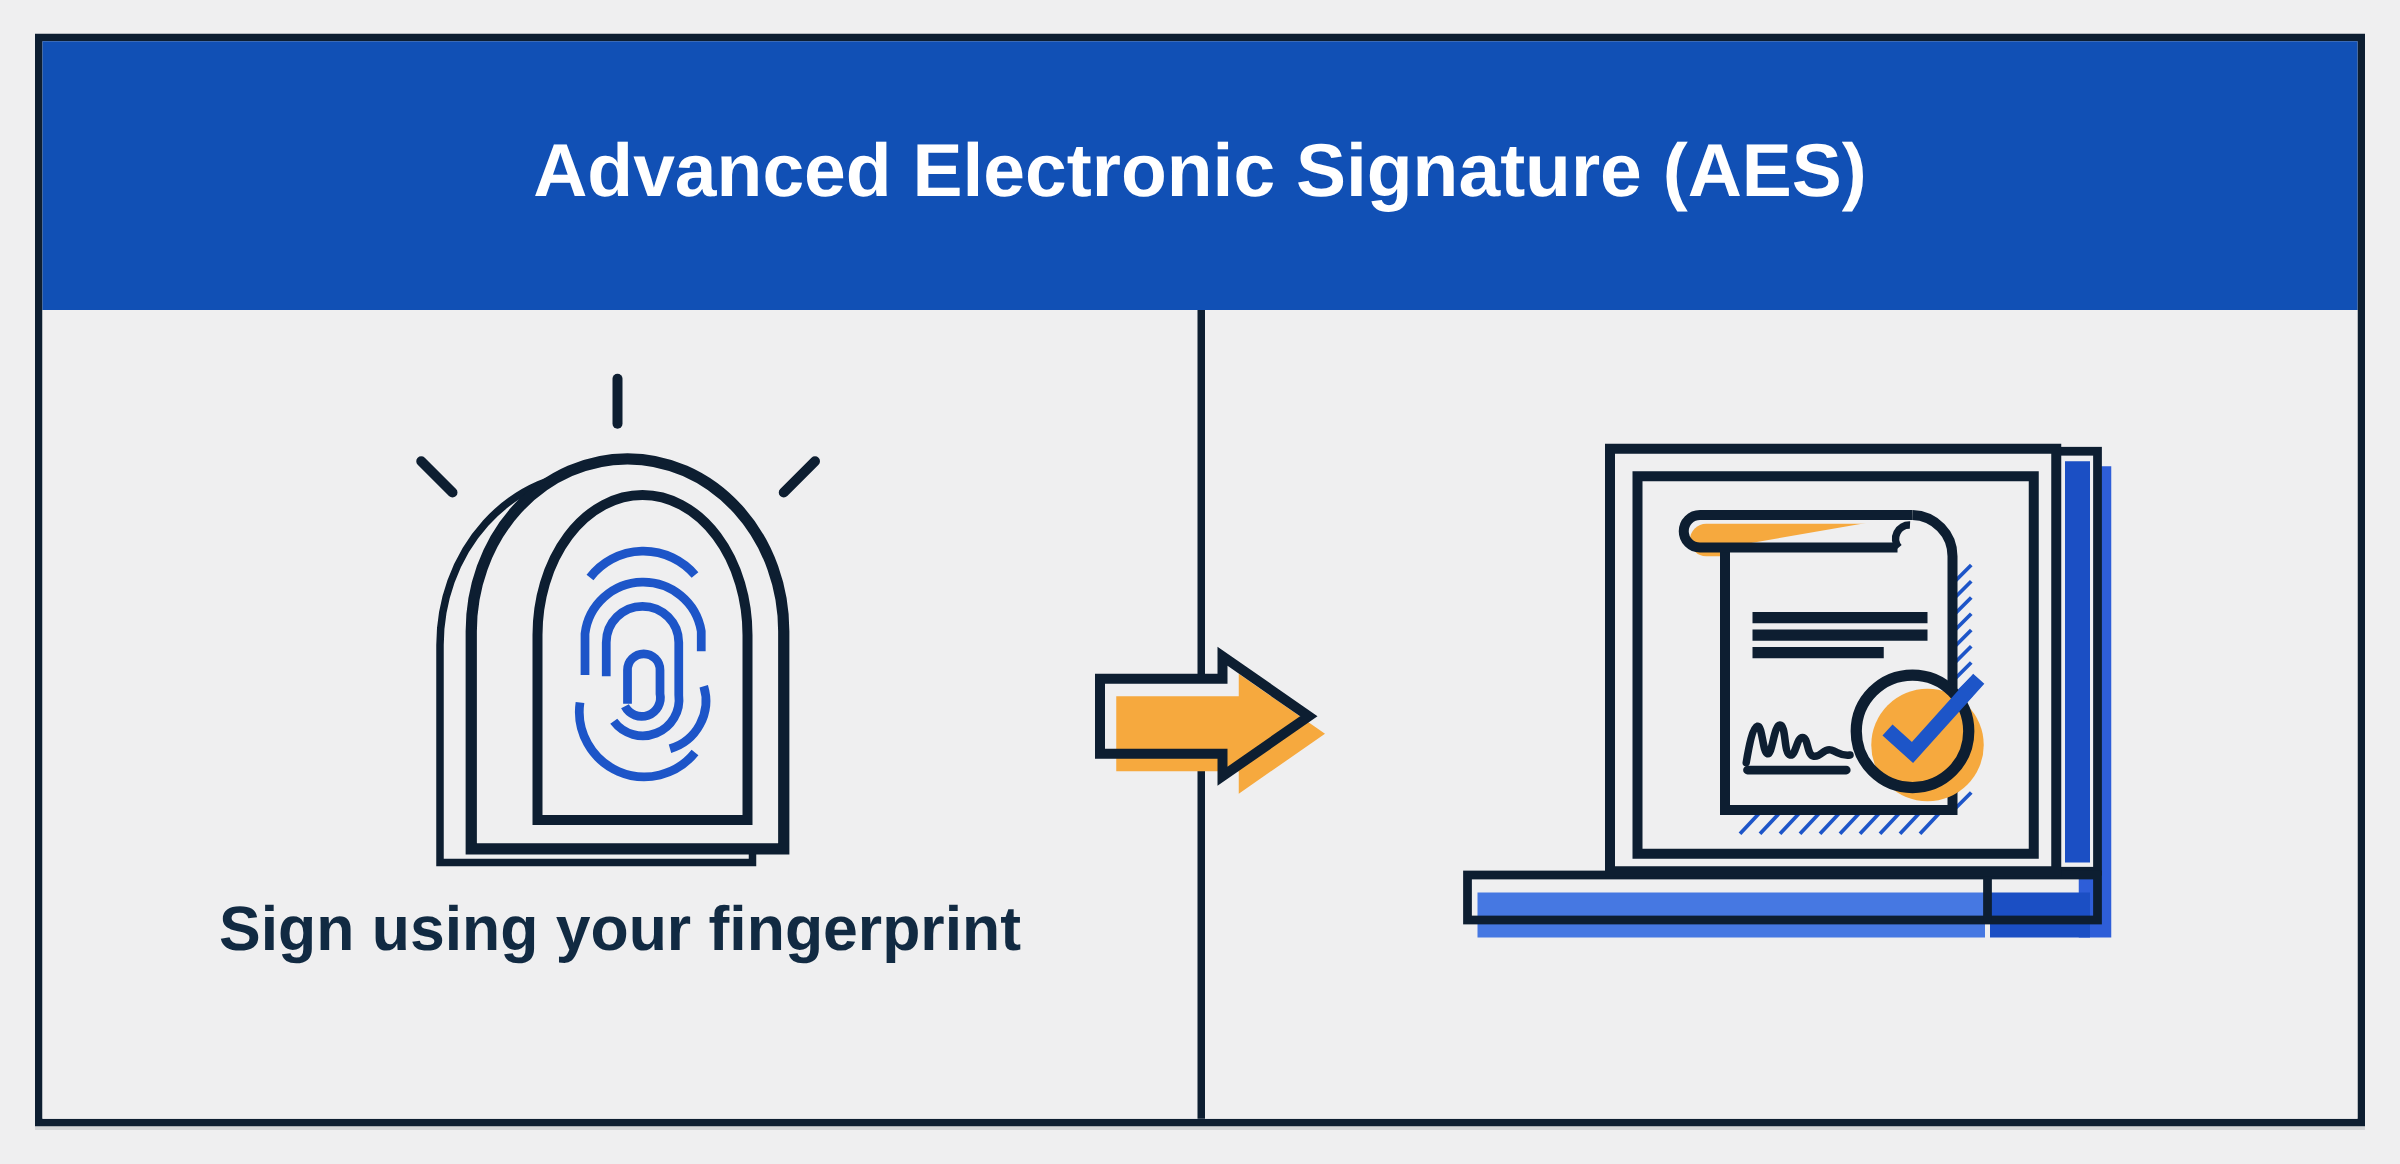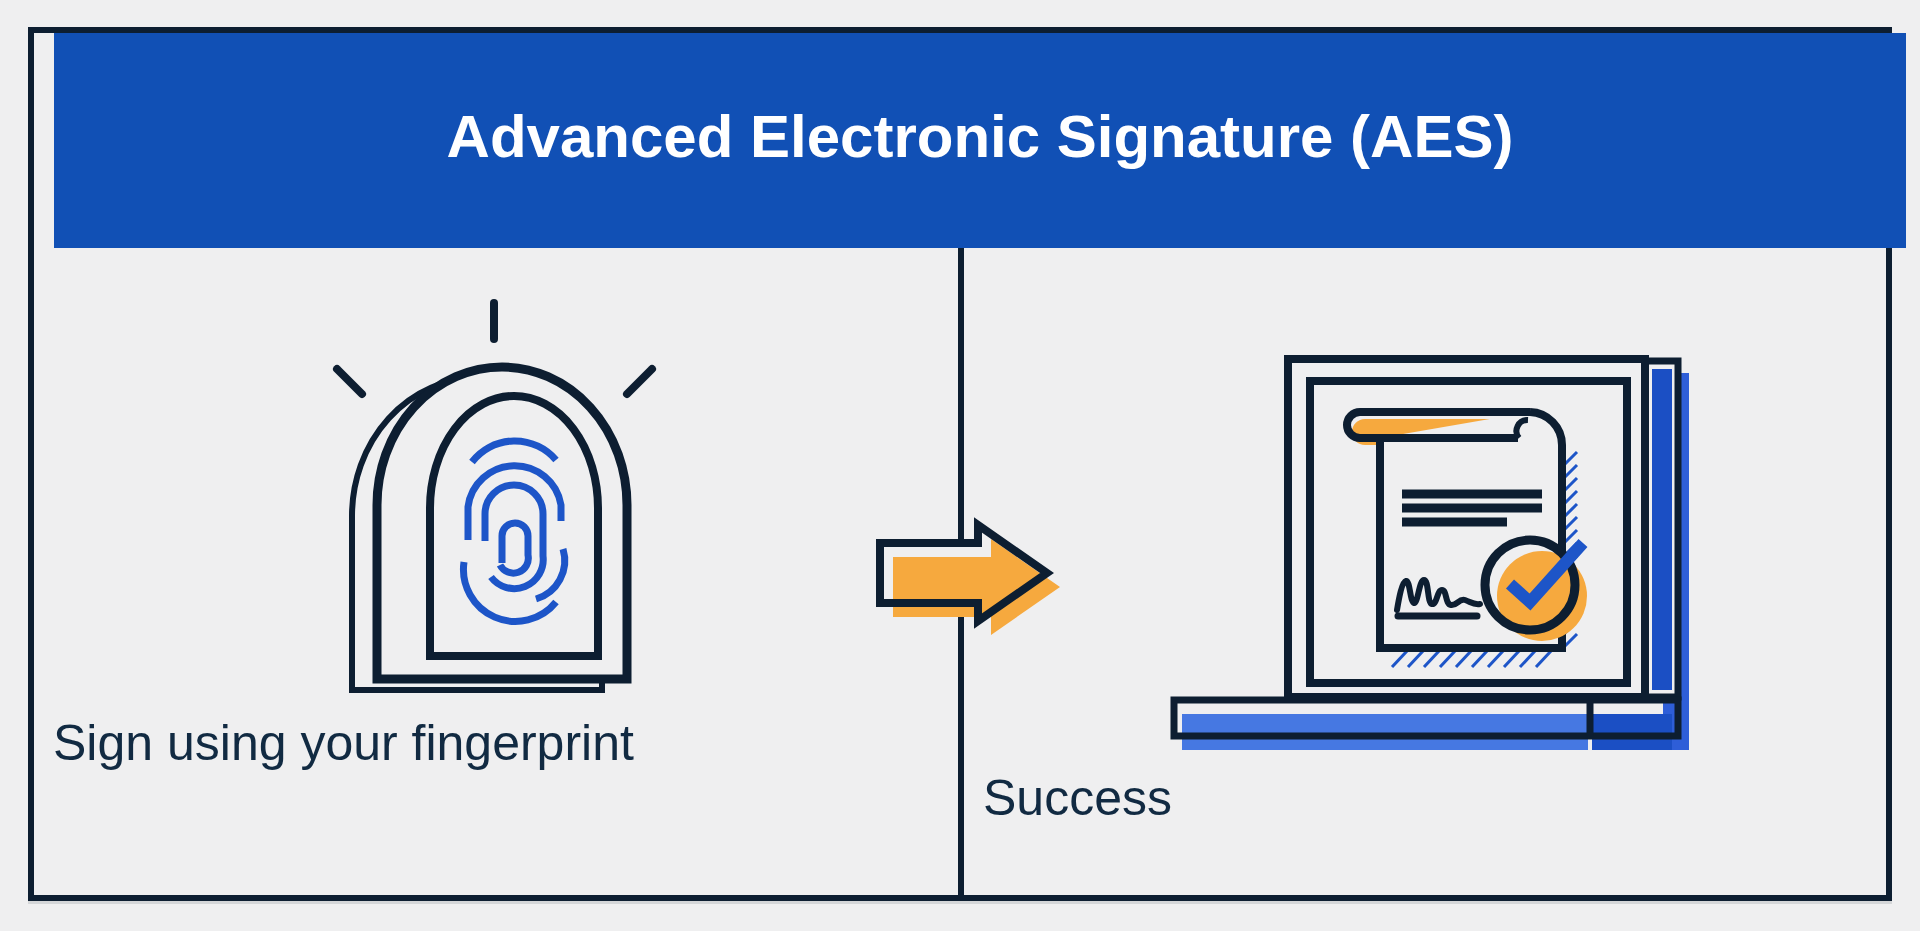--- a/index.html
+++ b/index.html
@@ -8,33 +8,33 @@
     --blue-shadow:#2E5ED8; --orange:#F6A93E; --title-color:#FFFFFF;
   }
   *{margin:0;padding:0;box-sizing:border-box;}
   html,body{width:1920px;height:931px;overflow:hidden;background:var(--page-bg);
     font-family:"Liberation Sans","DejaVu Sans",sans-serif;}
   .page{position:relative;width:1920px;height:931px;background:var(--page-bg);}
   .card{position:absolute;left:28px;top:27px;width:1864px;height:874px;
     border:6px solid var(--ink);background:var(--page-bg);
     box-shadow:0 3px 0 rgba(13,30,49,0.12);}
   .header{position:absolute;left:0;top:0;width:1852px;height:215px;
-    background:var(--header-blue);display:flex;align-items:center;justify-content:center;margin-left:20px;}
+    background:var(--header-blue);display:flex;align-items:center;justify-content:center;}
   .title{color:var(--title-color);font-size:60px;font-weight:bold;letter-spacing:0;
     transform:translateY(-4px);}
   .body{position:absolute;left:0;top:215px;width:1852px;height:647px;background:var(--page-bg);}
   .divider{position:absolute;left:924px;top:0;width:6px;height:647px;background:var(--ink);}
   .panel{position:absolute;top:0;height:647px;}
   .panel.left{left:0;width:924px;}
   .panel.right{left:930px;width:922px;}
   .arch-svg{position:absolute;left:291px;top:47px;}
   .laptop-svg{position:absolute;left:196px;top:97px;}
   .arrow-svg{position:absolute;left:836px;top:267px;z-index:5;}
-  .caption{position:absolute;left:0;width:100%;color:var(--text);
-    font-size:50px;line-height:60px;font-weight:normal;margin-left:19px;}
+  .caption{position:absolute;left:0;width:100%;text-align:center;color:var(--text);
+    font-size:50px;line-height:60px;font-weight:bold;}
   .caption.left-cap{top:465px;}
   .caption.success{top:520px;}
   .caption span{display:block;}
   
   .ink-s{stroke:var(--ink);fill:none;}
   .blue-s{stroke:var(--accent-blue);fill:none;}
   .bg-f{fill:var(--page-bg);}
 </style>
 </head>
 <body>
@@ -145,21 +145,20 @@
                      C 1437 605 1437 590 1442 590 C 1447 590 1445 604 1451 605
                      C 1457 606 1459 598 1465 600 C 1471 602 1473 605 1480 604"></path>
             <path d="M 1398 616 L 1477 616" style="stroke-width:7"></path>
           </g>
           <g>
             <circle cx="1542" cy="596" r="45" fill="var(--orange)"></circle>
             <circle cx="1530" cy="585" r="45" class="ink-s" style="stroke-width:9"></circle>
             <path d="M 1510 584 L 1530 602 L 1583 543" class="blue-s" style="stroke-width:12"></path>
           </g>
         </svg>
-        <div class="caption success">Success</div>
       </div>
 
       <svg class="arrow-svg" width="200" height="130" viewBox="870 515 200 130" xmlns="http://www.w3.org/2000/svg">
         <polygon points="880,543 978,543 978,525 1047,573 978,621 978,603 880,603" class="bg-f"></polygon>
         <polygon points="880,543 978,543 978,525 1047,573 978,621 978,603 880,603" transform="translate(13,14)" fill="var(--orange)"></polygon>
         <polygon points="880,543 978,543 978,525 1047,573 978,621 978,603 880,603" class="ink-s" style="stroke-width:8;stroke-linejoin:miter"></polygon>
       </svg>
     </div>
   </div>
 </div>

